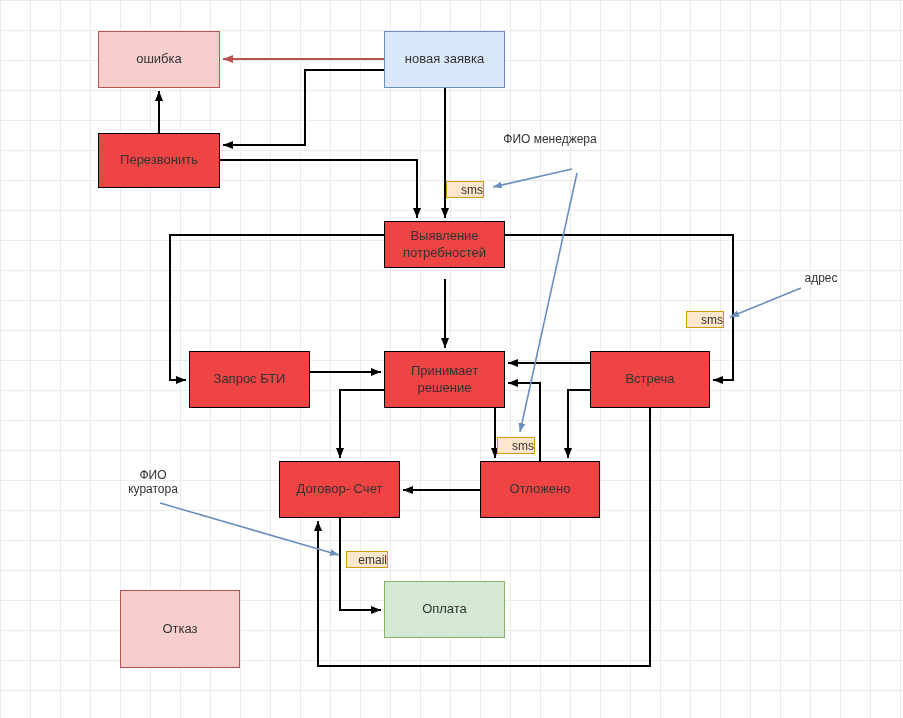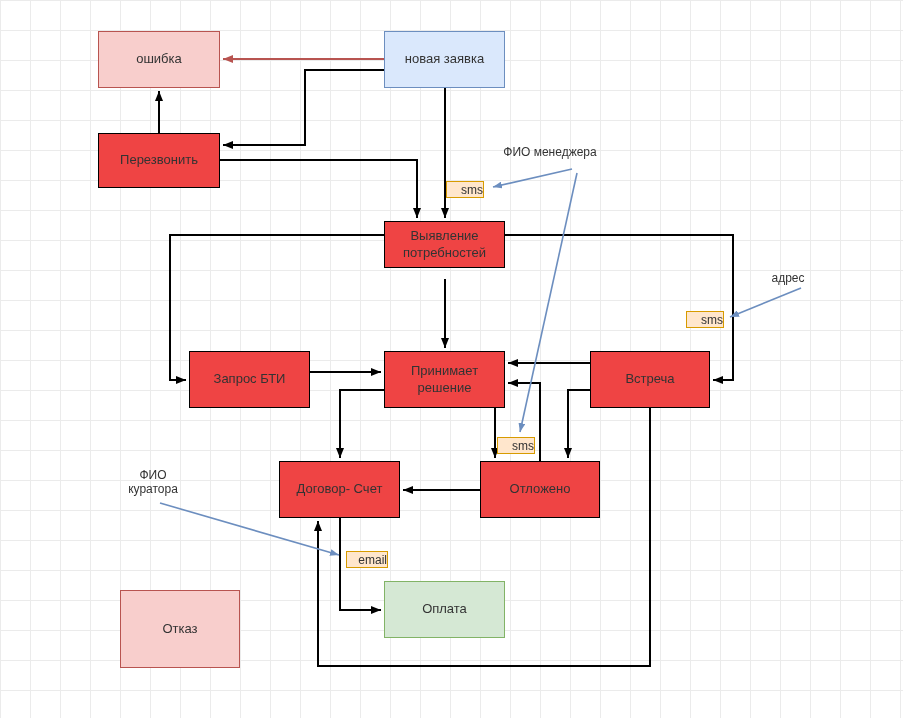--- a/index.html
+++ b/index.html
@@ -160,25 +160,25 @@
   </div>
 
   <div class="tag" style="left:497px;top:437px;width:38px;height:17px">
     <span>sms</span>
   </div>
 
   <div class="tag" style="left:346px;top:551px;width:42px;height:17px">
     <span>email</span>
   </div>
 
-  <div class="note nowrap" style="left:495px;top:145px;width:110px">
+  <div class="note nowrap" style="left:495px;top:132px;width:110px">
     <span>ФИО менеджера</span>
   </div>
 
-  <div class="note" style="left:763px;top:271px;width:50px">
+  <div class="note" style="left:796px;top:271px;width:50px">
     <span>адрес</span>
   </div>
 
   <div class="note" style="left:117px;top:468px;width:72px">
     <span>ФИО куратора</span>
   </div>
 
 </div>
 
 </body></html>

